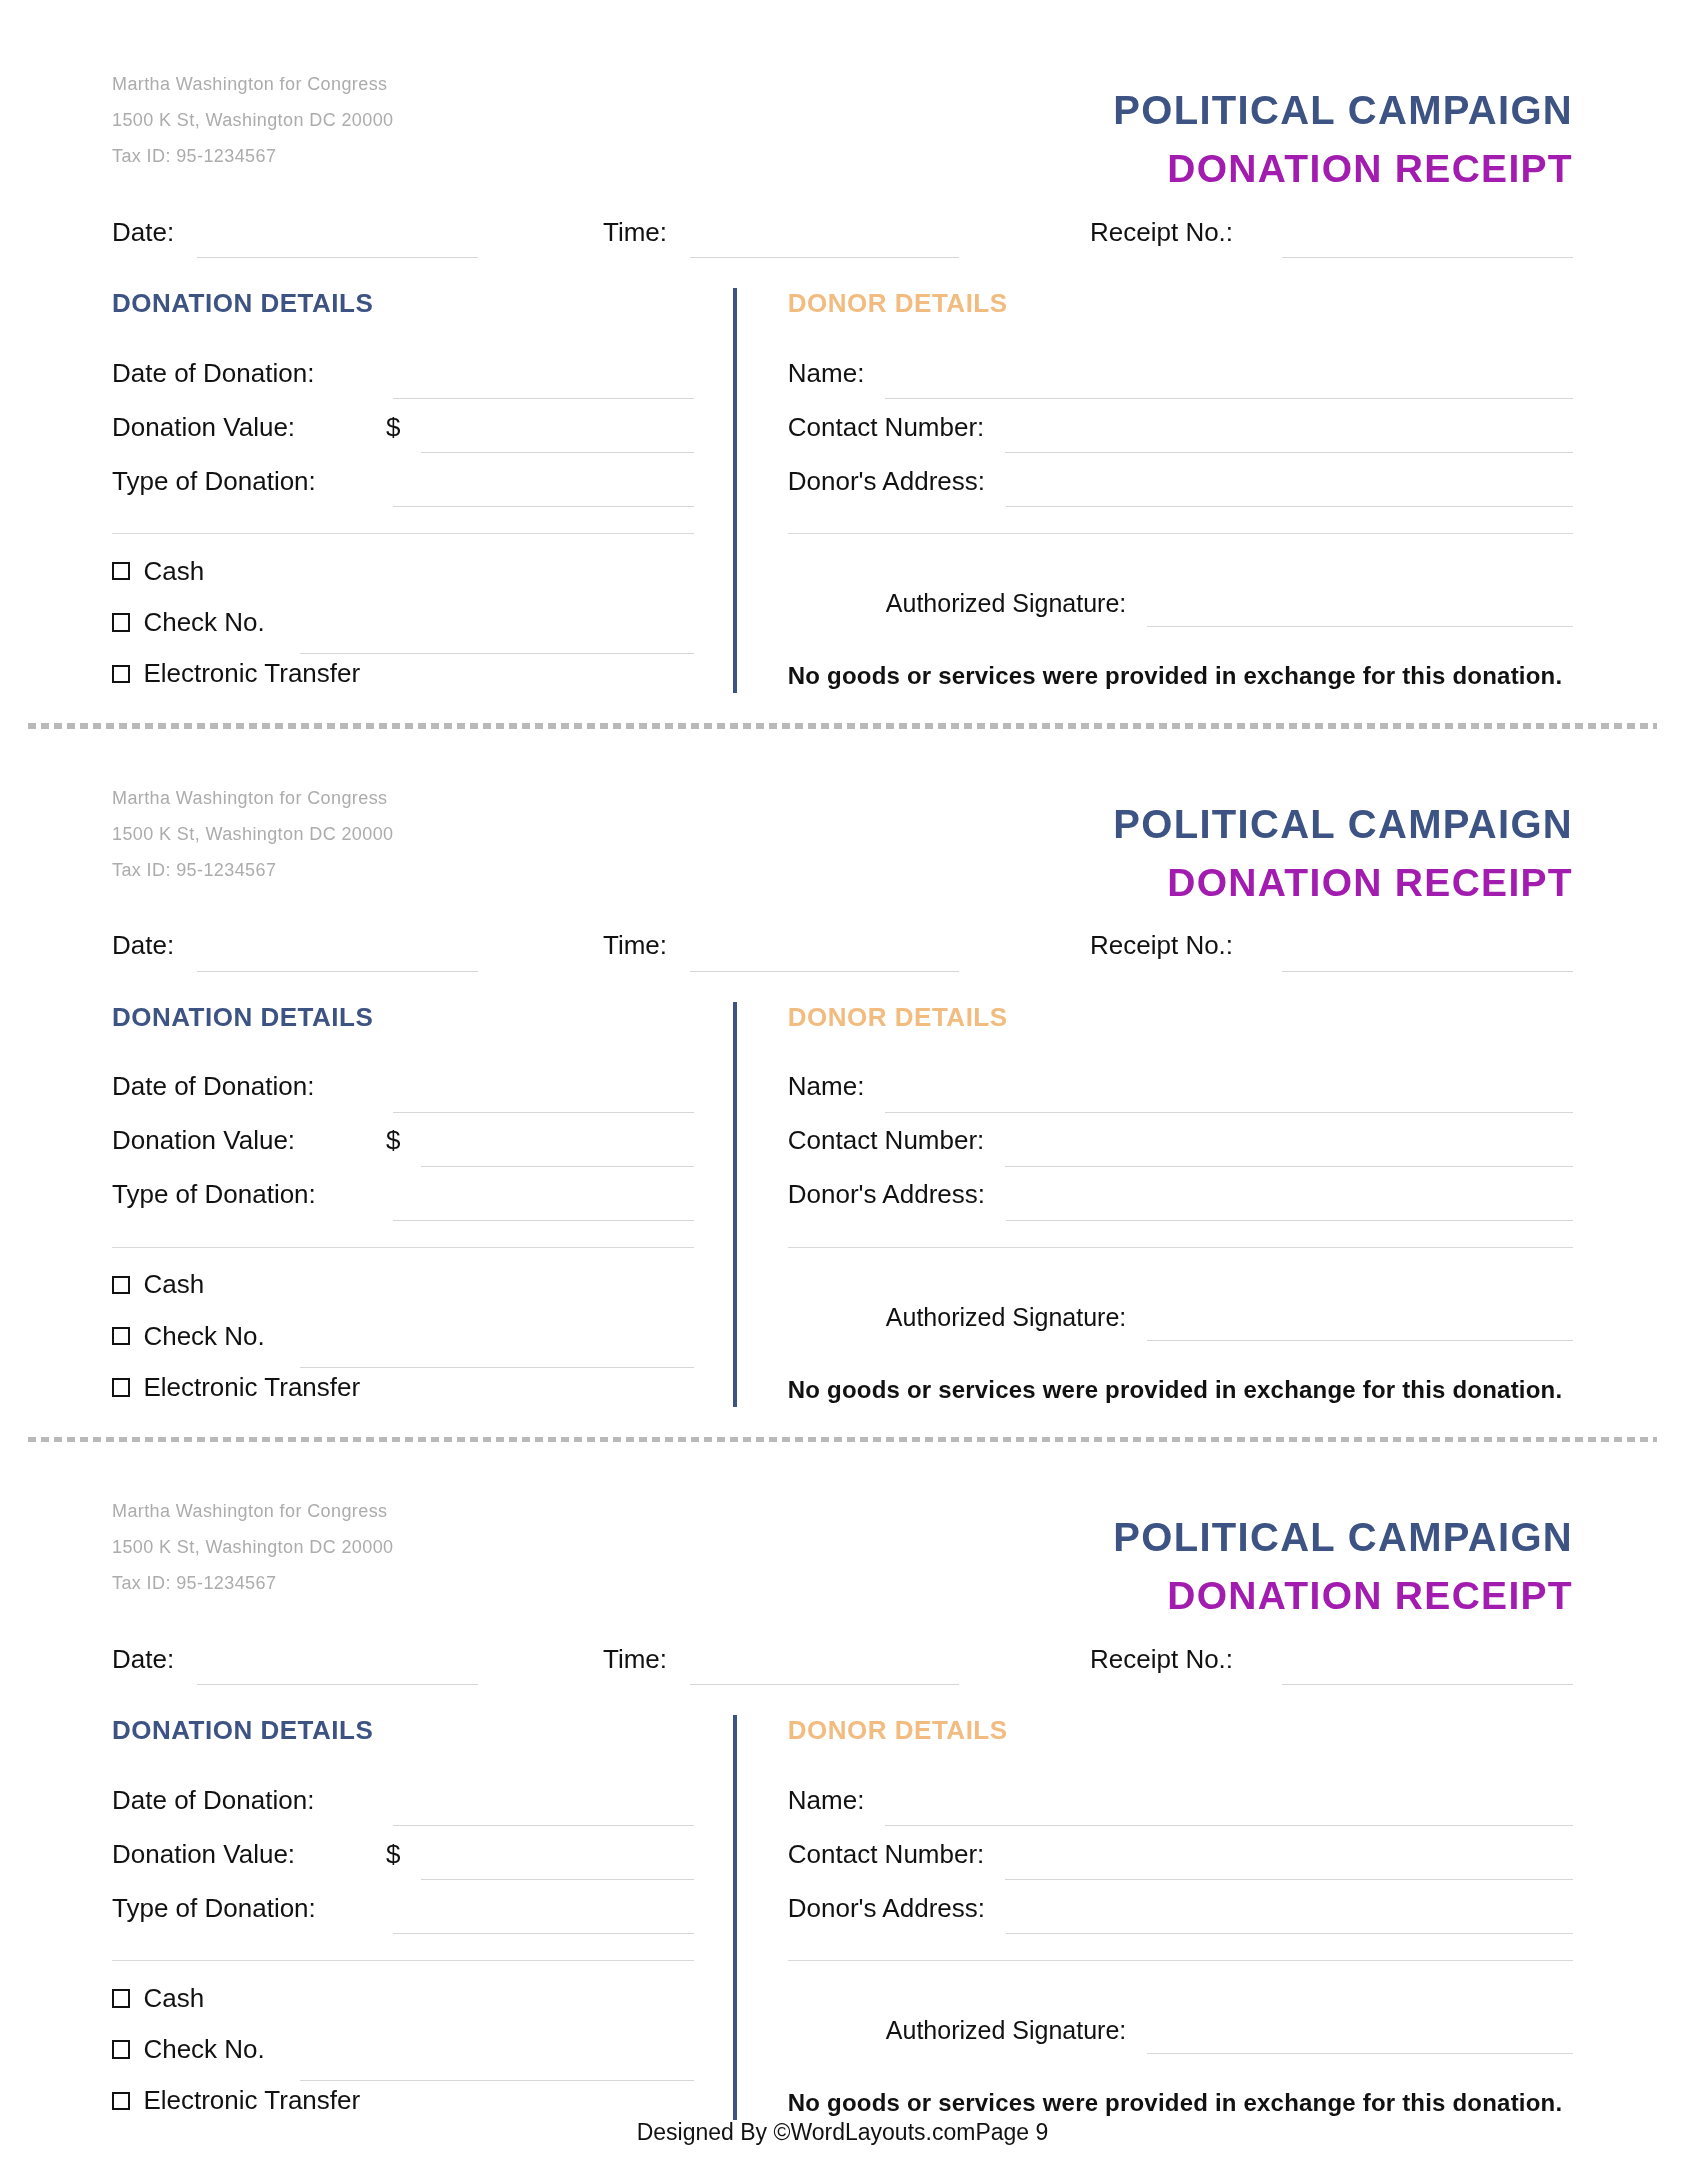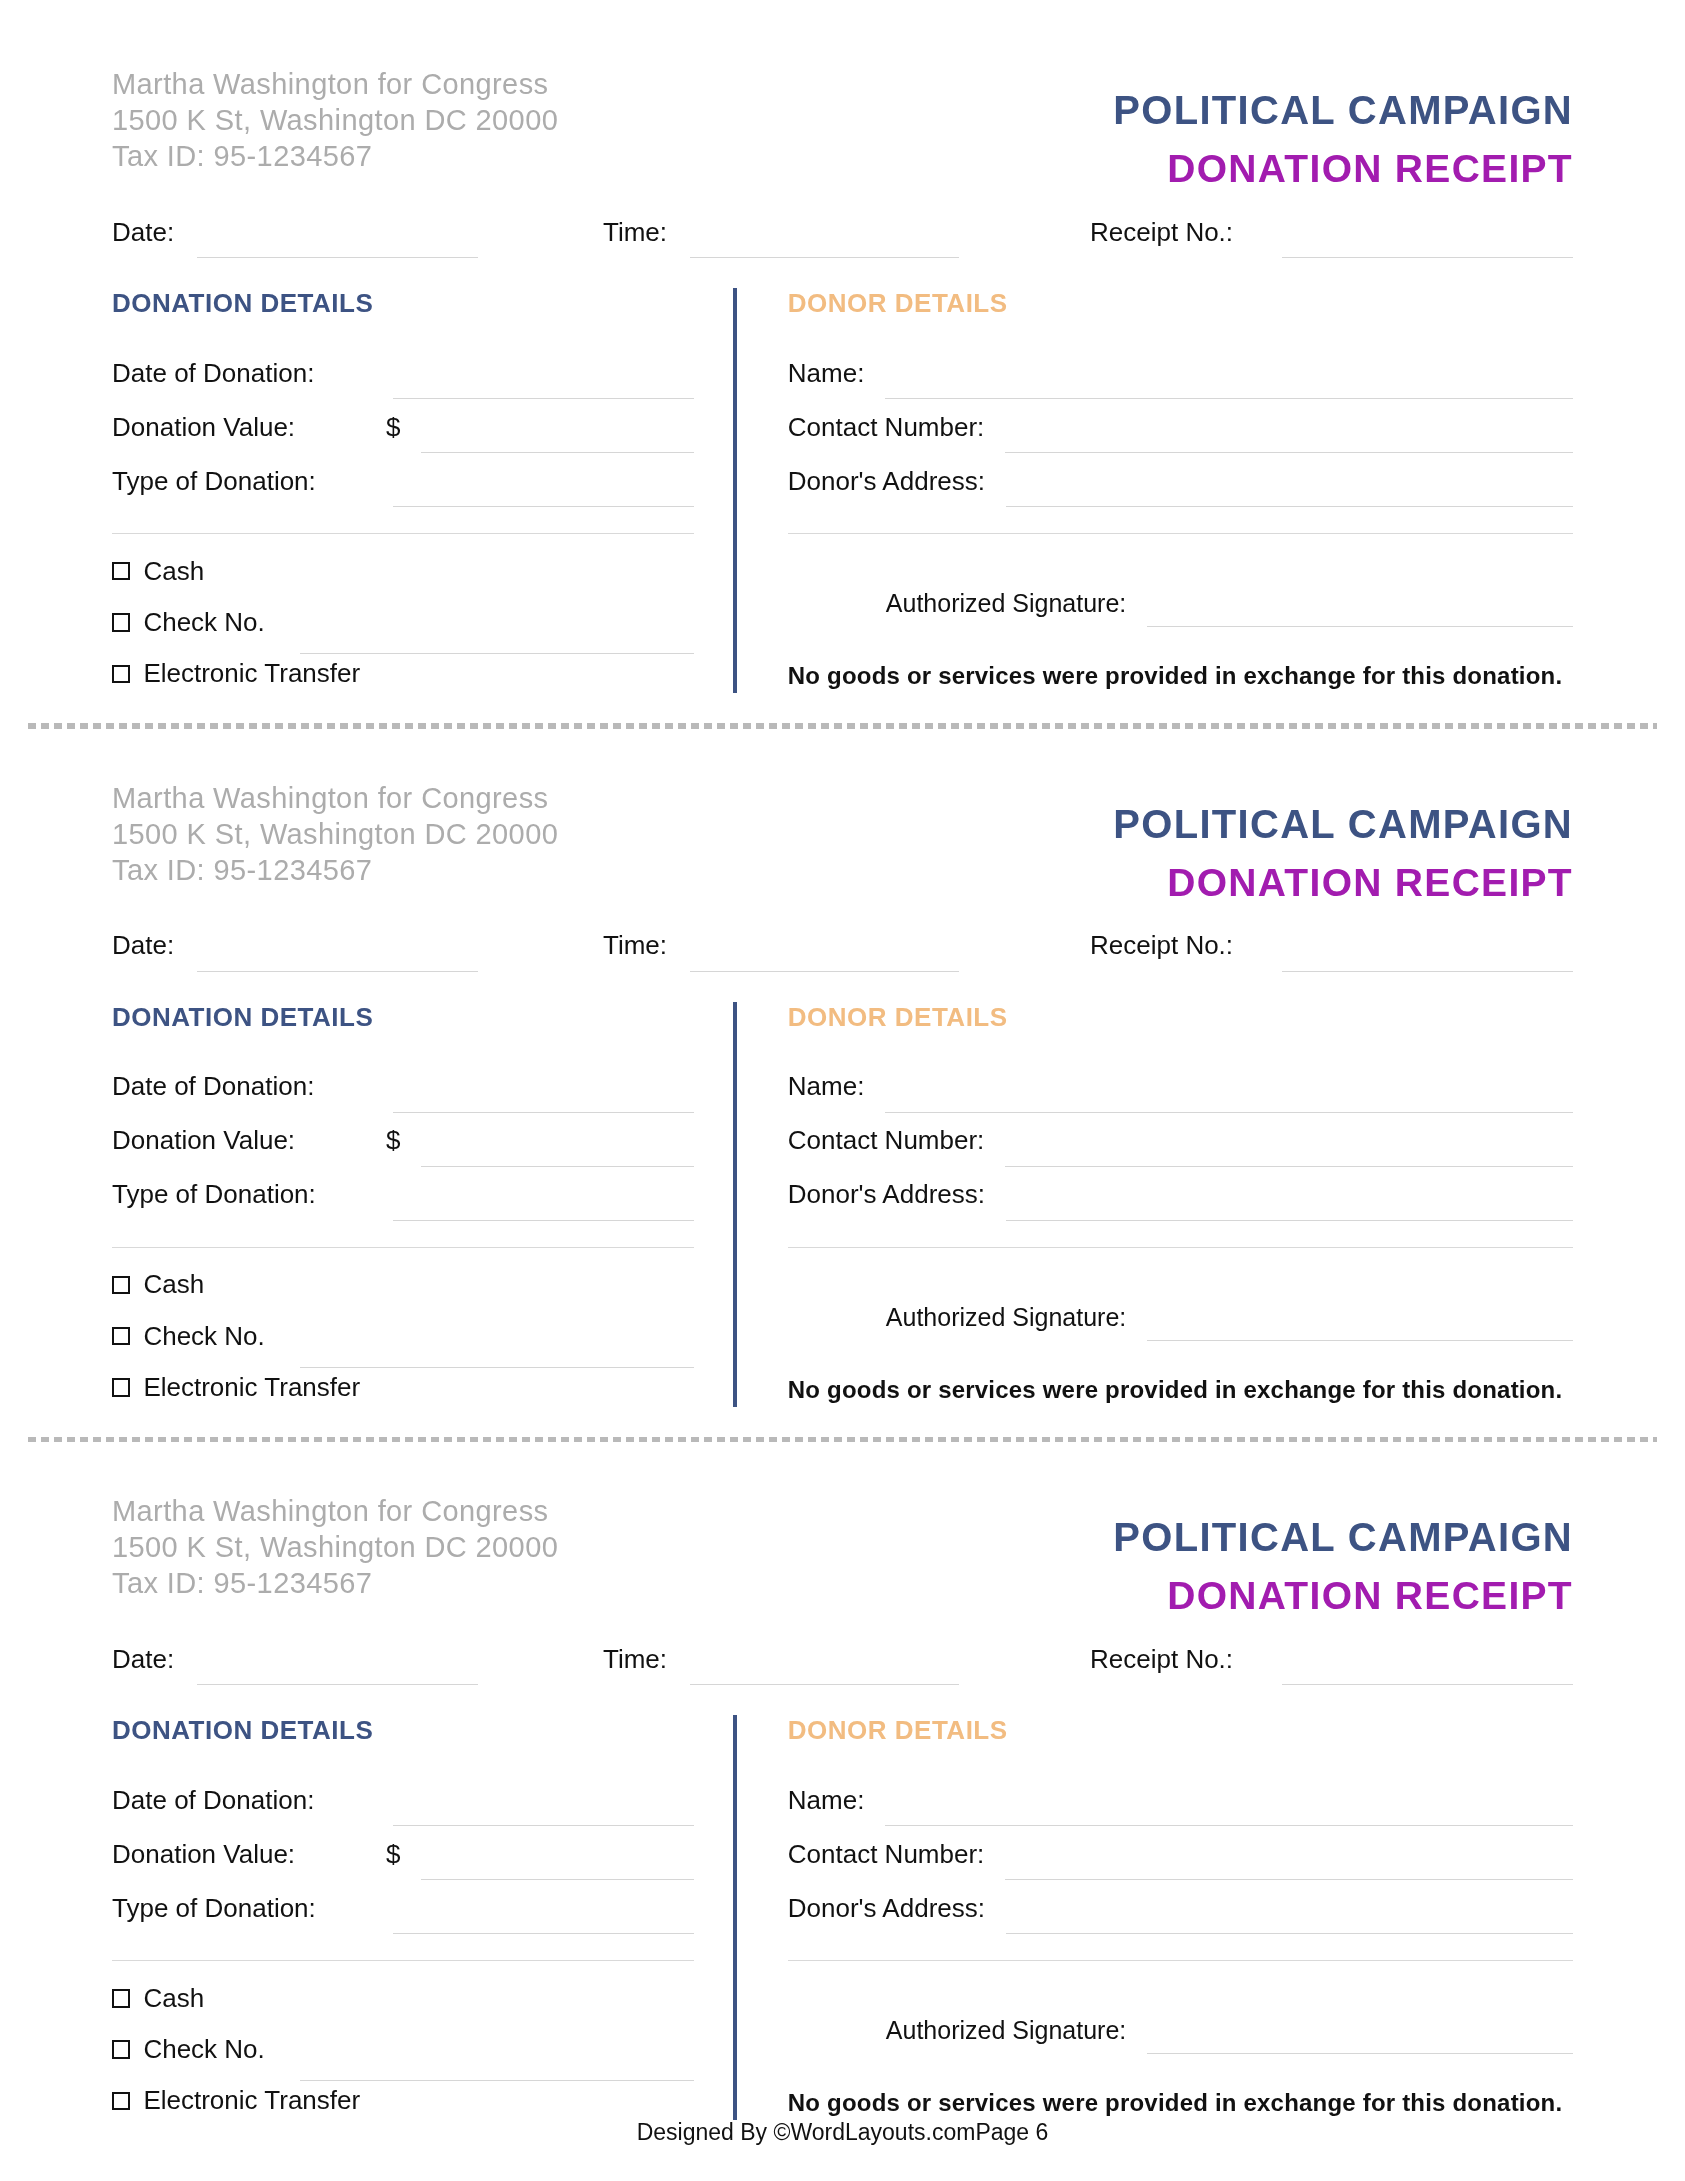--- a/index.html
+++ b/index.html
@@ -9,21 +9,21 @@
     font-family:"Liberation Sans", sans-serif;
     color:#111111;
     position:relative;
     overflow:hidden;
   }
   .page { position:relative; width:100%; height:100%; padding:66px 70px 0 70px; background:#fff; }
   .receipt-inner { padding:0 42px; }
 
   
   .r-header { display:flex; justify-content:space-between; align-items:flex-start; }
-  .org { color:#acacac; font-size:29px; line-height:36px; letter-spacing:0.4px; }
+  .org { color:#acacac; font-size:18px; line-height:36px; letter-spacing:0.4px; }
   .titles { text-align:right; padding-top:21px; }
   .title-1 { color:#3d5383; font-size:40px; font-weight:bold; letter-spacing:1.3px; line-height:46px; }
   .title-2 { color:#a21caf; font-size:39px; font-weight:bold; letter-spacing:1.3px; line-height:46px; margin-top:13px; }
 
   
   .meta-row { display:flex; margin-top:24.6px; }
   .fgroup { display:flex; align-items:flex-end; }
   .g-date { width:366px; }
   .g-time { width:356px; margin-left:125px; }
   .g-receipt { flex:1; margin-left:131px;gap:26px; }
@@ -355,16 +355,16 @@
             <span class="sig-line"></span>
           </div>
           <div class="note">No goods or services were provided in exchange for this donation.</div>
         </div>
       </div>
     </div>
   </section>
 
   <div class="footer">
     <span>Designed By ©WordLayouts.com</span>
-    <span>Page 6</span>
+    <span>Page 9</span>
   </div>
 </div>
 
 
 </body></html>

